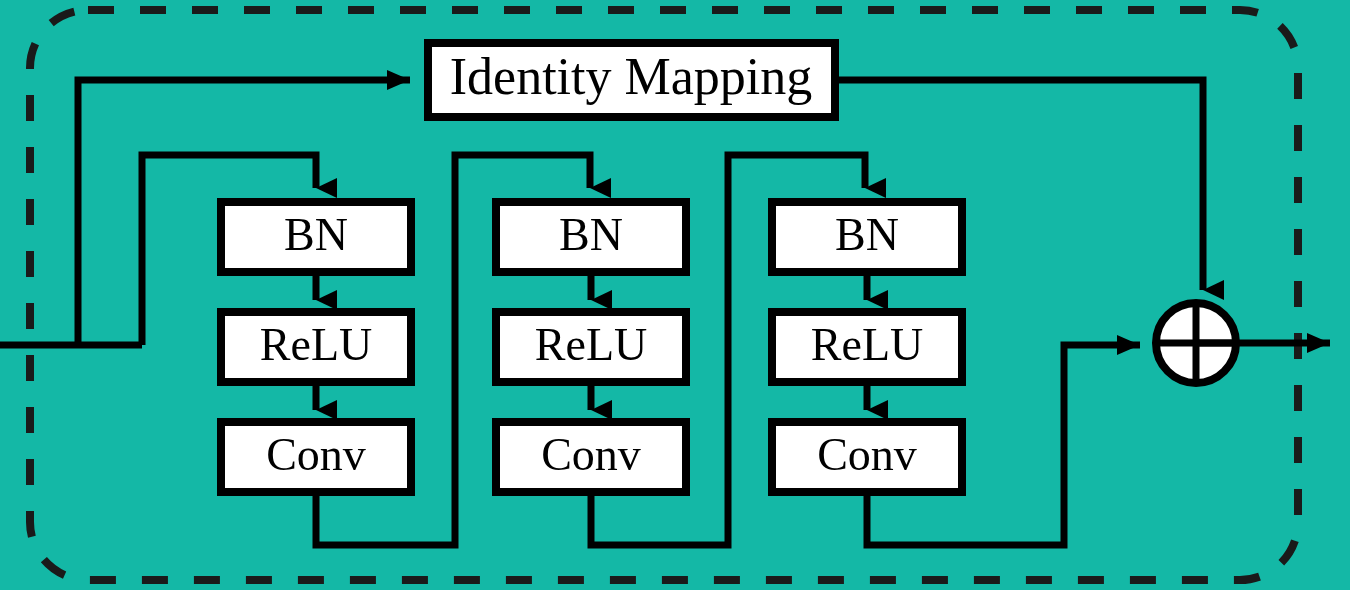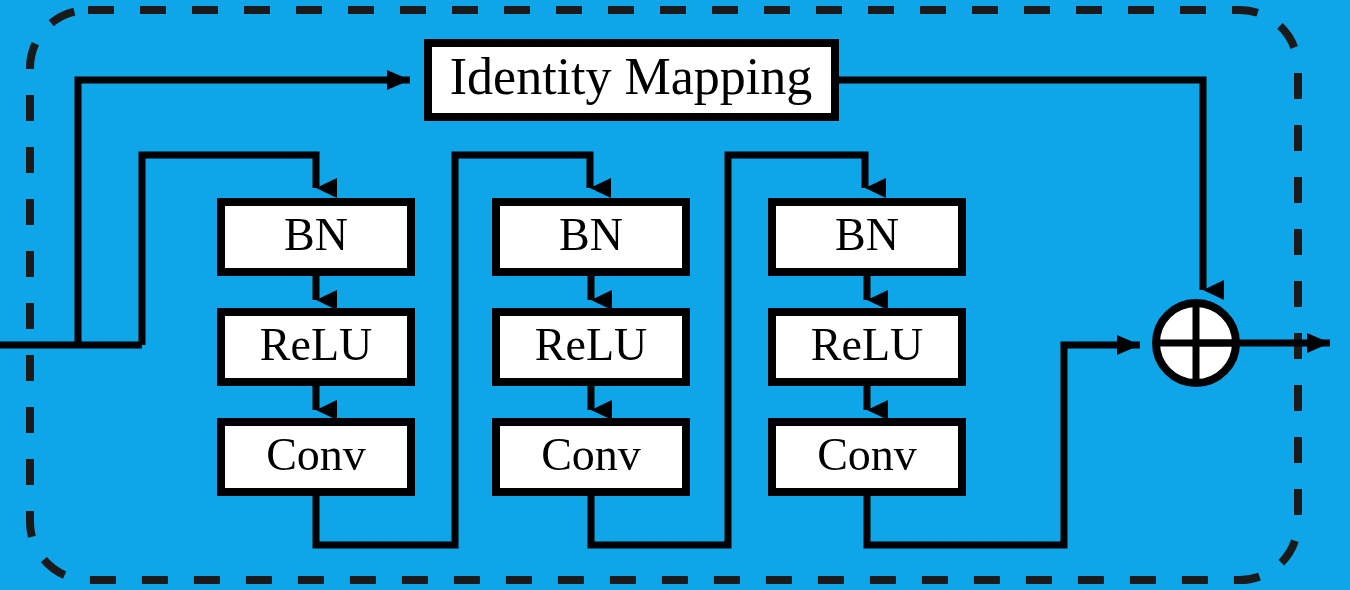--- a/index.html
+++ b/index.html
@@ -4,21 +4,21 @@
 <style>
   html, body {
     margin: 0;
     padding: 0;
     background: #ffffff;
   }
   #stage {
     position: relative;
     width: 1350px;
     height: 590px;
-    background: #0ea5e9;
+    background: #14b8a6;
     overflow: hidden;
     font-family: "Liberation Serif", "DejaVu Serif", serif;
   }
   svg.diagram {
     position: absolute;
     left: 0;
     top: 0;
     width: 1350px;
     height: 590px;
     display: block;

